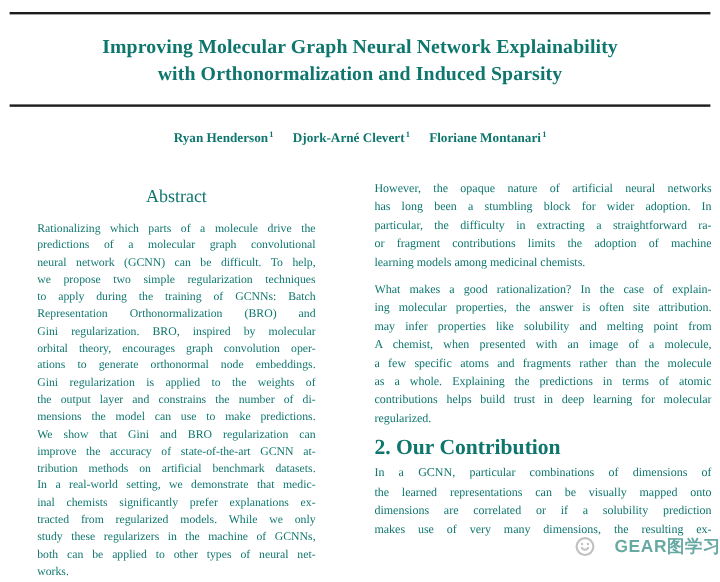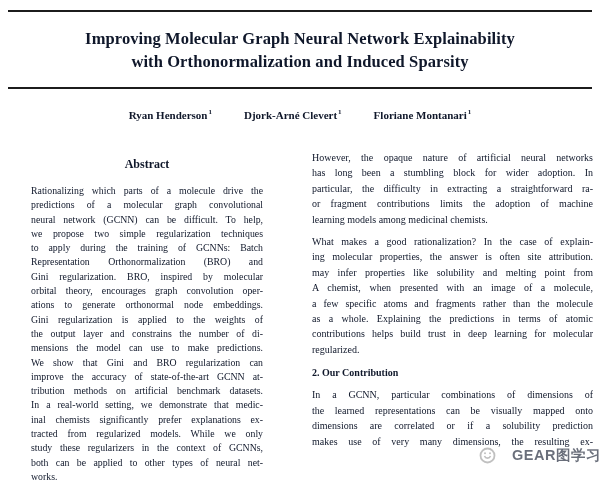--- a/index.html
+++ b/index.html
@@ -4,21 +4,21 @@
 <style>
   * { margin: 0; padding: 0; box-sizing: border-box; }
   html, body { background: #e8e8e8; }
   .page {
     position: relative;
     width: 600px;
     height: 485px;
     background: #ffffff;
     overflow: hidden;
     font-family: "Liberation Serif", "DejaVu Serif", serif;
-    color: #0f172a;
+    color: #0f766e;
   }
   .rule {
     position: absolute;
     left: 8px;
     right: 8px;
     height: 1.5px;
     background: #1c1c1c;
   }
   .rule-top { top: 10px; }
   .rule-bottom { top: 87px; }
@@ -33,21 +33,21 @@
     line-height: 23px;
     letter-spacing: 0.1px;
   }
   .authors {
     position: absolute;
     top: 108px;
     left: 0;
     right: 0;
     display: flex;
     justify-content: center;
-    gap: 32px;
+    gap: 16px;
     font-size: 11px;
     font-weight: bold;
   }
   .author sup {
     font-size: 7px;
     font-weight: bold;
     margin-left: 1px;
   }
   .col {
     position: absolute;
@@ -63,28 +63,28 @@
     left: 312px;
     width: 281px;
     font-size: 10px;
     line-height: 15.4px;
     padding-top: 4px;
   }
   .abstract-heading {
     margin-top: 10px;
     margin-bottom: 11px;
     text-align: center;
-    font-size: 12px;
-    font-weight: bold;
+    font-size: 15px;
+    font-weight: normal;
     line-height: 17px;
   }
   .section-heading {
     margin-top: 2px;
     margin-bottom: 6px;
-    font-size: 10px;
+    font-size: 18px;
     font-weight: bold;
     line-height: 17px;
   }
   .paragraph { margin-bottom: 7px; }
   .col-left .paragraph { margin-bottom: 0; }
   .text-line {
     text-align: justify;
     text-align-last: justify;
     white-space: normal;
     overflow: hidden;
@@ -145,21 +145,21 @@
           <div class="text-line">ations to generate orthonormal node embeddings.</div>
           <div class="text-line">Gini regularization is applied to the weights of</div>
           <div class="text-line">the output layer and constrains the number of di-</div>
           <div class="text-line">mensions the model can use to make predictions.</div>
           <div class="text-line">We show that Gini and BRO regularization can</div>
           <div class="text-line">improve the accuracy of state-of-the-art GCNN at-</div>
           <div class="text-line">tribution methods on artificial benchmark datasets.</div>
           <div class="text-line">In a real-world setting, we demonstrate that medic-</div>
           <div class="text-line">inal chemists significantly prefer explanations ex-</div>
           <div class="text-line">tracted from regularized models. While we only</div>
-          <div class="text-line">study these regularizers in the context of GCNNs,</div>
+          <div class="text-line">study these regularizers in the machine of GCNNs,</div>
           <div class="text-line">both can be applied to other types of neural net-</div>
           <div class="text-line last-line">works.</div>
         </div>
       </div>
   </div>
 
   <div class="col col-right" id="right-blocks">
       <div class="paragraph">
         <div class="text-line">However, the opaque nature of artificial neural networks</div>
         <div class="text-line">has long been a stumbling block for wider adoption. In</div>

